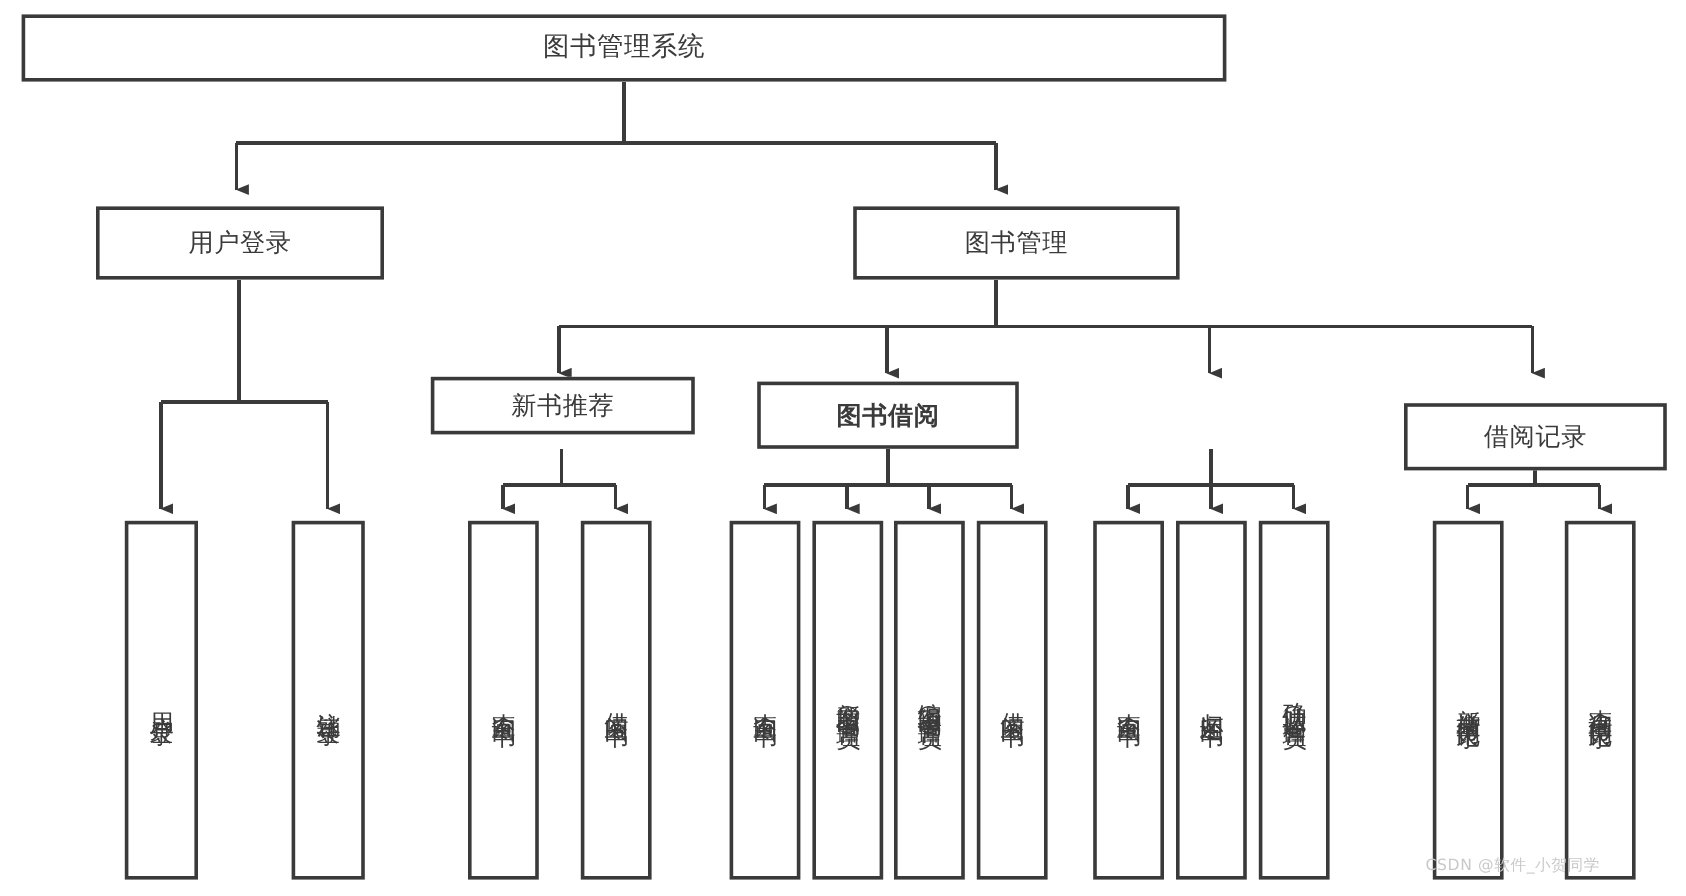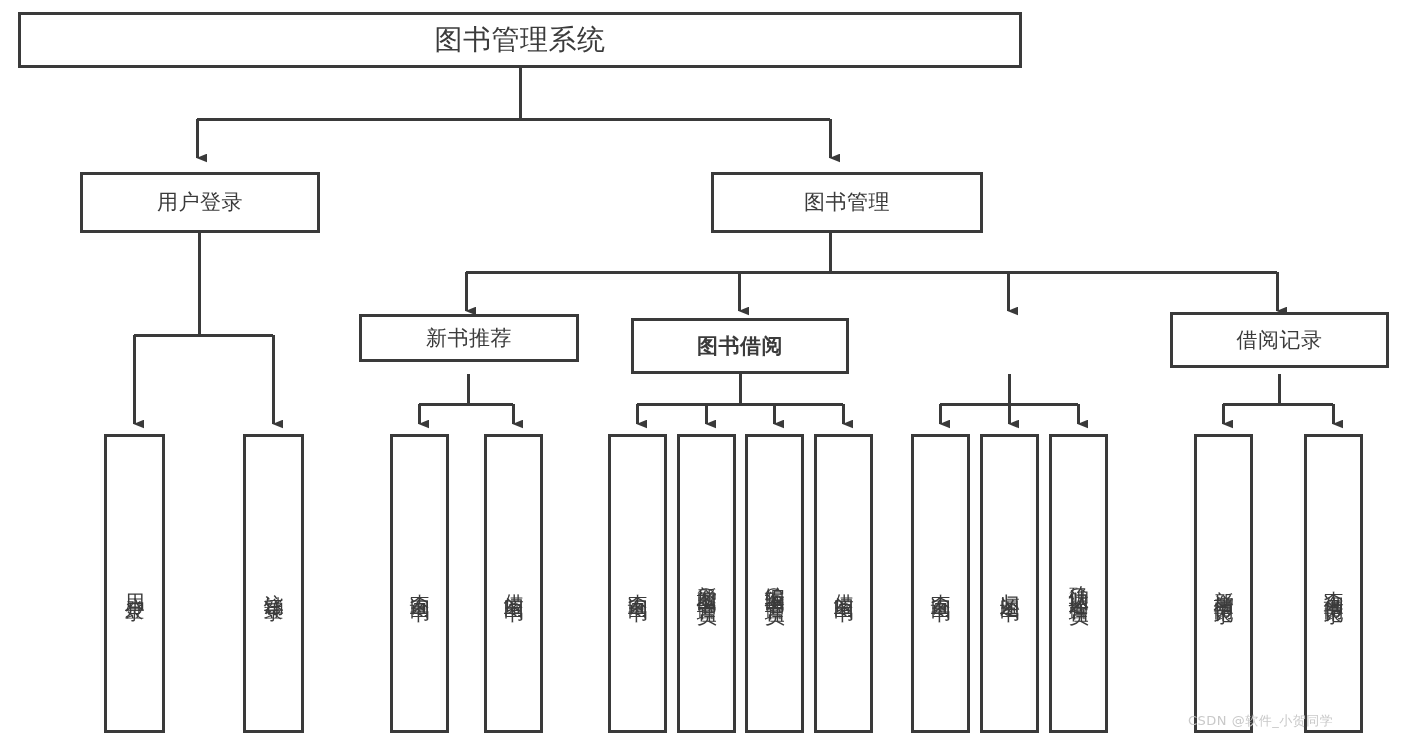--- a/index.html
+++ b/index.html
@@ -45,21 +45,21 @@
   }
   .node.vertical .node-label {
     writing-mode: vertical-rl;
     text-orientation: upright;
     letter-spacing: 3px;
     font-size: 20px;
     white-space: normal;
     max-height: 262px;
   }
   .node.root .node-label {
-    font-size: 28px;
+    font-size: 22px;
   }
   .node.level2 .node-label,
   .node.level3 .node-label {
     font-size: 21px;
   }
   #watermark {
     position: absolute;
     left: 1188px;
     top: 712px;
     font-size: 13px;
@@ -143,21 +143,21 @@
 
   <div class="node level3" style="left:359px; top:314px; width:220px; height:48px;">
     <span class="node-label">新书推荐</span>
   </div>
 
   <div class="node level3" style="left:631px; top:318px; width:218px; height:56px;font-weight:bold;">
     <span class="node-label">图书借阅</span>
   </div>
 
 
-  <div class="node level3" style="left:1170px; top:312px; width:219px; height:56px;">
+  <div class="node level3" style="left:1170px; top:336px; width:219px; height:56px;">
     <span class="node-label">借阅记录</span>
   </div>
 
   <div class="node vertical" style="left:104px; top:434px; width:61px; height:299px;">
     <span class="node-label">用户登录</span>
   </div>
 
   <div class="node vertical" style="left:243px; top:434px; width:61px; height:299px;">
     <span class="node-label">注销登录</span>
   </div>

